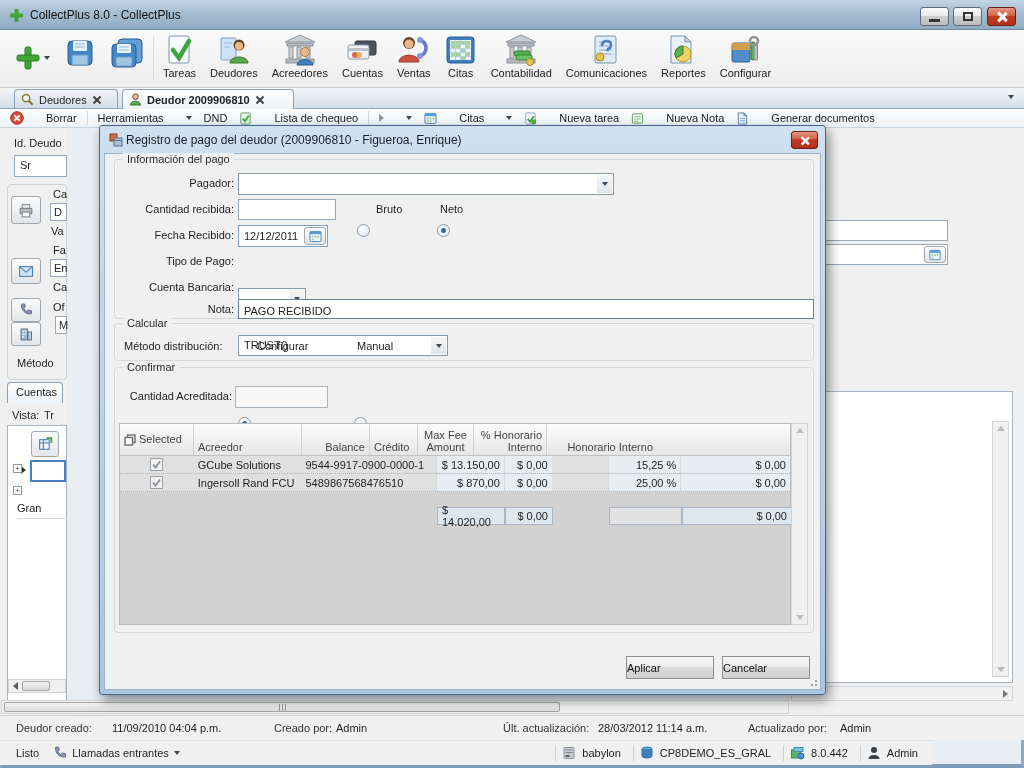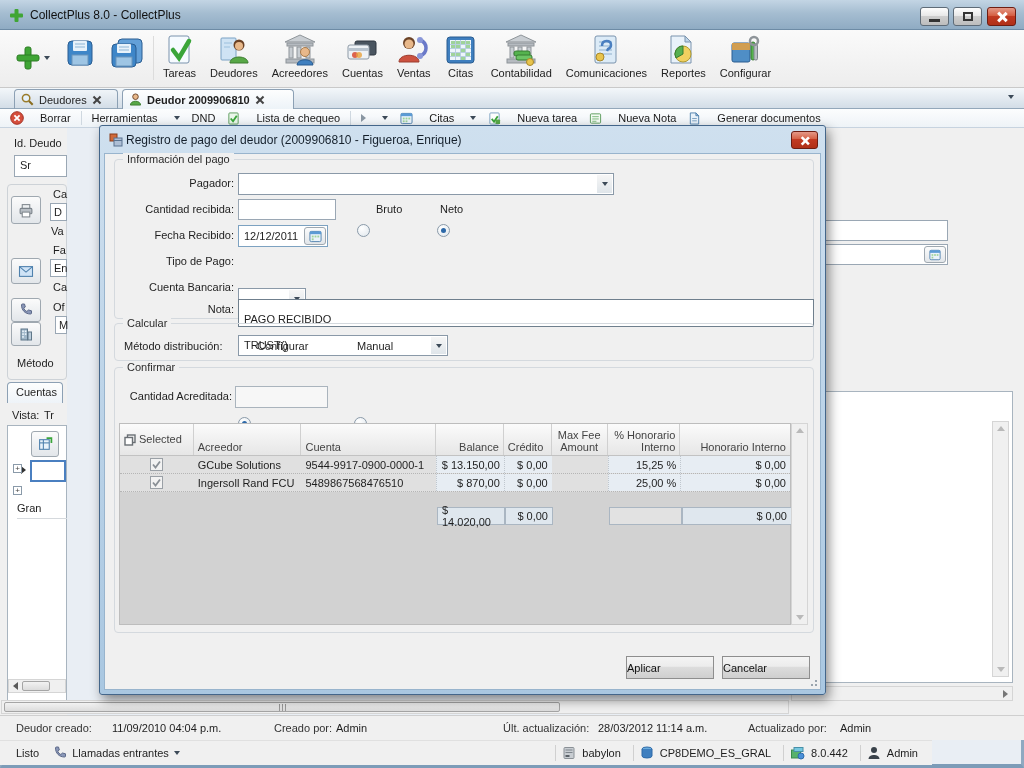--- a/index.html
+++ b/index.html
@@ -36,21 +36,21 @@
     background:linear-gradient(#eef3f8,#d4deе8,#cfd9e3); display:flex; align-items:center; padding:0 6px; gap:5px; }
   .tab.active { background:linear-gradient(#fdfefe,#edf3f8); font-weight:bold; }
   .tabx { position:relative; width:9px; height:9px; }
   .tabx::before,.tabx::after { content:""; position:absolute; left:4px; top:0; width:2px; height:10px; background:#444; }
   .tabx::before{ transform:rotate(45deg);} .tabx::after{ transform:rotate(-45deg);}
   .tri-down { width:0; height:0; border-left:3.5px solid transparent; border-right:3.5px solid transparent; border-top:4px solid #3c4a58; }
 
   
   .menubar { position:absolute; left:-3px; top:109px; width:1024px; height:19px;
     background:linear-gradient(#fcfdfe,#eef3f7); border-bottom:1px solid #c7d3df; display:flex; align-items:center; padding-left:6px; gap:4px; }
-  .mb-item { display:flex; align-items:center; gap:16px; padding:1px 4px; border-radius:2px; color:#1a1a1a; }
+  .mb-item { display:flex; align-items:center; gap:22px; padding:1px 4px; border-radius:2px; color:#1a1a1a; }
   .mb-sep { width:1px; height:14px; background:#cfd8e0; margin:0 2px; }
 
   
   .txt { background:#fff; border:1px solid #9aa7b4; }
   .combo { background:#fff; border:1px solid #8a99a8; position:relative; }
   .combo .cbtn { position:absolute; right:1px; top:1px; bottom:1px; width:15px; display:flex; align-items:center; justify-content:center; background:linear-gradient(#f6f6f6,#dfe5ea); }
   .btn7 { border:1px solid #8e8e8e; border-radius:0; background:linear-gradient(#f4f4f4,#ececec 45%,#dddddd 46%,#cfcfcf);
     display:flex; align-items:center; justify-content:flex-start; font-size:11px; color:#111; }
   .radio { position:relative; width:13px; height:13px; border-radius:50%; border:1px solid #8a9aa9; background:radial-gradient(circle at 35% 30%,#fff,#dfe6ec); display:inline-block; }
   .radio.sel::after { content:""; position:absolute; left:3px; top:3px; width:5px; height:5px; border-radius:50%; background:#2c68a8; }
@@ -604,21 +604,21 @@
 
     <span class="dlabel" style="top:155px">Cuenta Bancaria:</span>
     <div class="combo abs" style="left:138px;top:151px;width:210px;height:21px;padding:3px 5px">
       <span>TRUST()</span>
       <div class="cbtn">
           <div class="tri-down"></div>
         </div>
     </div>
 
     <span class="dlabel" style="top:177px">Nota:</span>
-    <div class="txt abs" style="left:138px;top:173px;width:576px;height:20px;padding:13px 5px;border-color:#6f7f8d"><span>PAGO RECIBIDO</span></div>
+    <div class="txt abs" style="left:138px;top:173px;width:576px;height:20px;padding:5px 5px;border-color:#6f7f8d"><span>PAGO RECIBIDO</span></div>
 
     
     <div class="grp" style="left:14px;top:197px;width:700px;height:38px">
       <span class="legend">Calcular</span>
     </div>
     <span class="abs" style="left:24px;top:214px">Método distribución:</span>
     <span class="radio sel abs" style="left:138px;top:212px"></span>
     <span class="abs" style="left:157px;top:214px">Configurar</span>
     <span class="radio abs" style="left:238px;top:212px"></span>
     <span class="abs" style="left:257px;top:214px">Manual</span>
@@ -635,23 +635,20 @@
       <div class="ghead">
         <div class="th tcol-sel" style="align-items:center;gap:3px">
           <svg width="12" height="12" viewBox="0 0 12 12">
             <rect x="3.5" y="1" width="7.5" height="7.5" fill="none" stroke="#6a6f74" stroke-width="1.4"></rect>
             <rect x="1" y="3.5" width="7.5" height="7.5" fill="#fff" stroke="#6a6f74" stroke-width="1.4"></rect>
           </svg>
           <span>Selected</span>
         </div>
         <div class="th tcol-acr">
             <span>Acreedor</span>
-          </div>
-        <div class="th tcol-cta">
-            <span>Cuenta</span>
           </div>
         <div class="th tcol-bal ra" style="justify-content:flex-end">
             <span>Balance</span>
           </div>
         <div class="th tcol-cre">
             <span>Crédito</span>
           </div>
         <div class="th tcol-fee" style="text-align:center;justify-content:center">
             <span>Max Fee Amount</span>
           </div>

